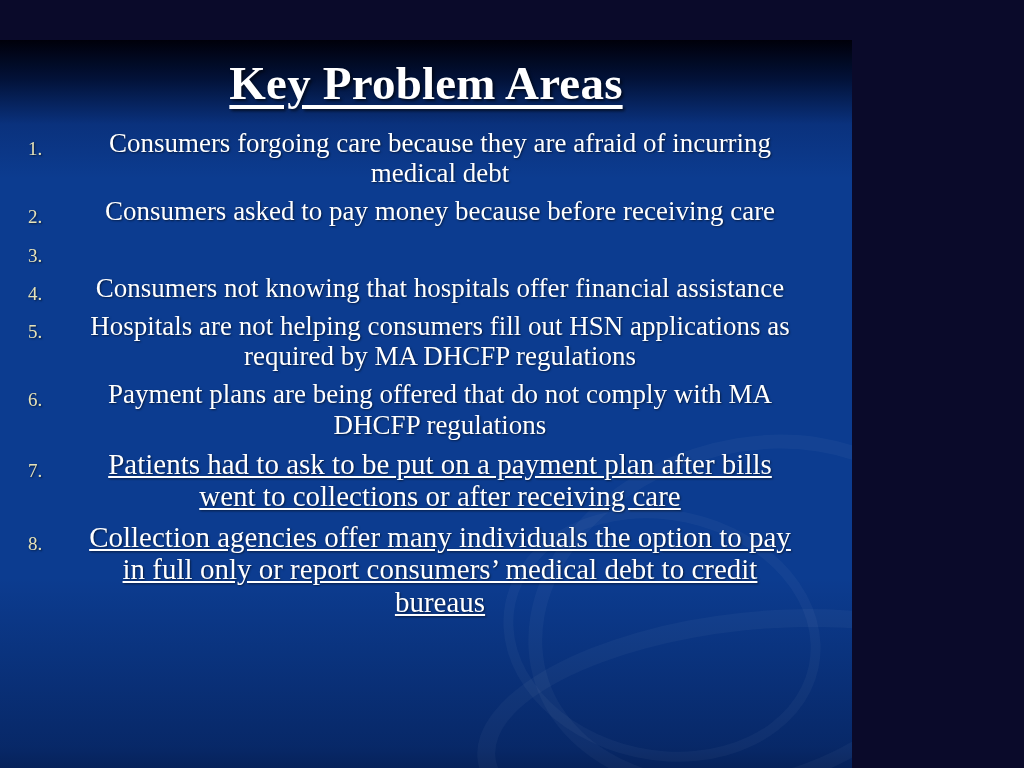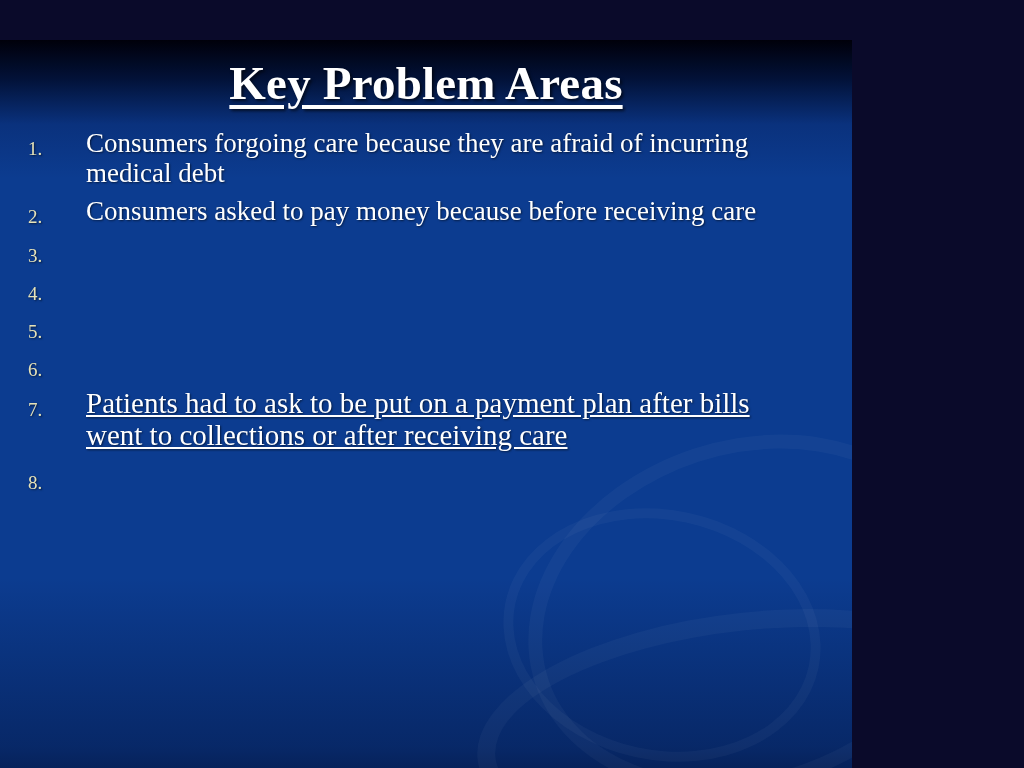--- a/index.html
+++ b/index.html
@@ -79,20 +79,21 @@
     font-size: 19px;
     line-height: 1.0;
     padding-top: 11px;
     padding-left: 4px;
     box-sizing: border-box;
   }
   .txt {
     flex: 1 1 auto;
     font-size: 27px;
     line-height: 1.12;
+    text-align: center;
   }
   .item.big .txt { font-size: 29px; text-decoration: underline; }
   .item.big .num { padding-top: 13px; }
 </style>
 </head>
 <body>
 
 <div class="slide">
   <div class="swirl s1"></div>
   <div class="swirl s2"></div>
@@ -107,28 +108,32 @@
     </li>
     <li class="item">
       <span class="num">2.</span>
       <span class="txt">Consumers asked to pay money because before receiving care</span>
     </li>
     <li class="item">
       <span class="num">3.</span>
     </li>
     <li class="item">
       <span class="num">4.</span>
+      <span class="txt">Consumers not knowing that hospitals offer financial assistance</span>
     </li>
     <li class="item">
       <span class="num">5.</span>
+      <span class="txt">Hospitals are not helping consumers fill out HSN applications as required by MA DHCFP regulations</span>
     </li>
     <li class="item">
       <span class="num">6.</span>
+      <span class="txt">Payment plans are being offered that do not comply with MA DHCFP regulations</span>
     </li>
     <li class="item big">
       <span class="num">7.</span>
       <span class="txt">Patients had to ask to be put on a payment plan after bills went to collections or after receiving care</span>
     </li>
     <li class="item big">
       <span class="num">8.</span>
+      <span class="txt">Collection agencies offer many individuals the option to pay in full only or report consumers’ medical debt to credit bureaus</span>
     </li>
   </ul>
 </div>
 
 </body></html>

